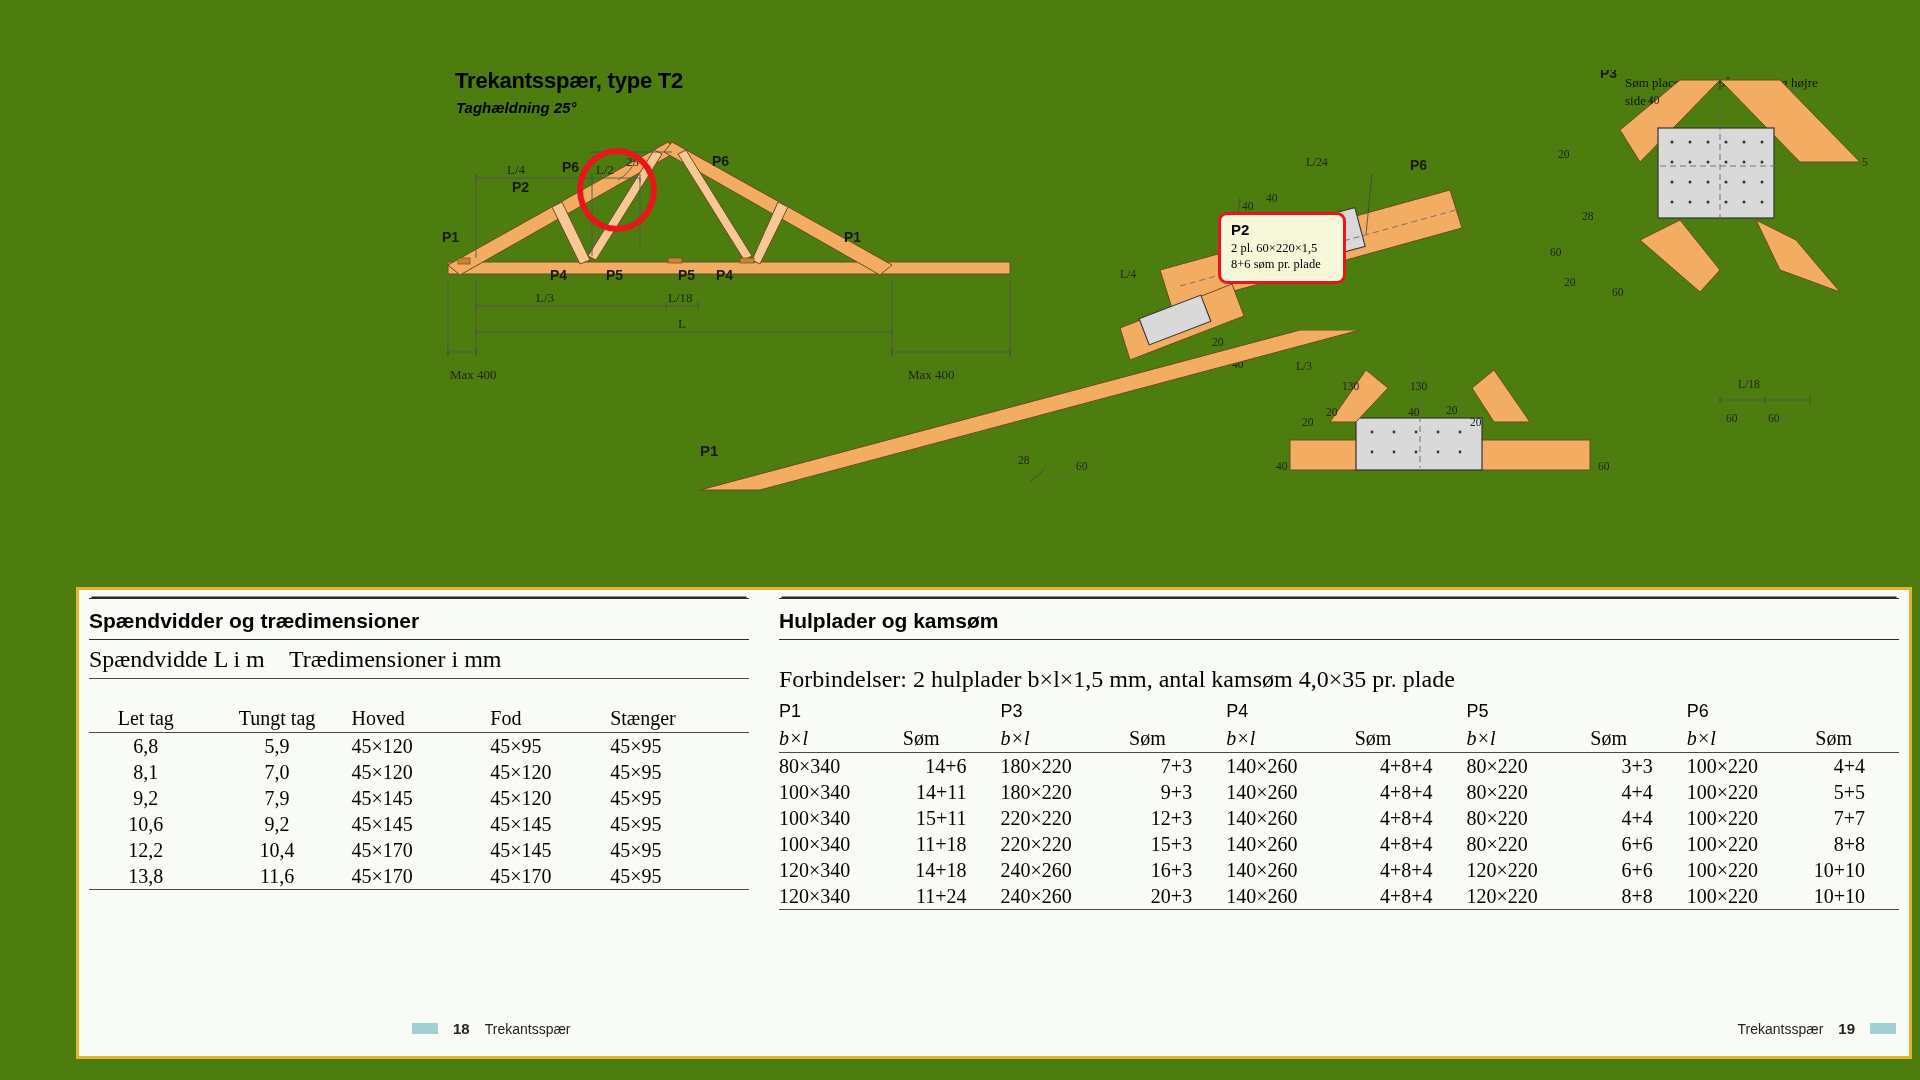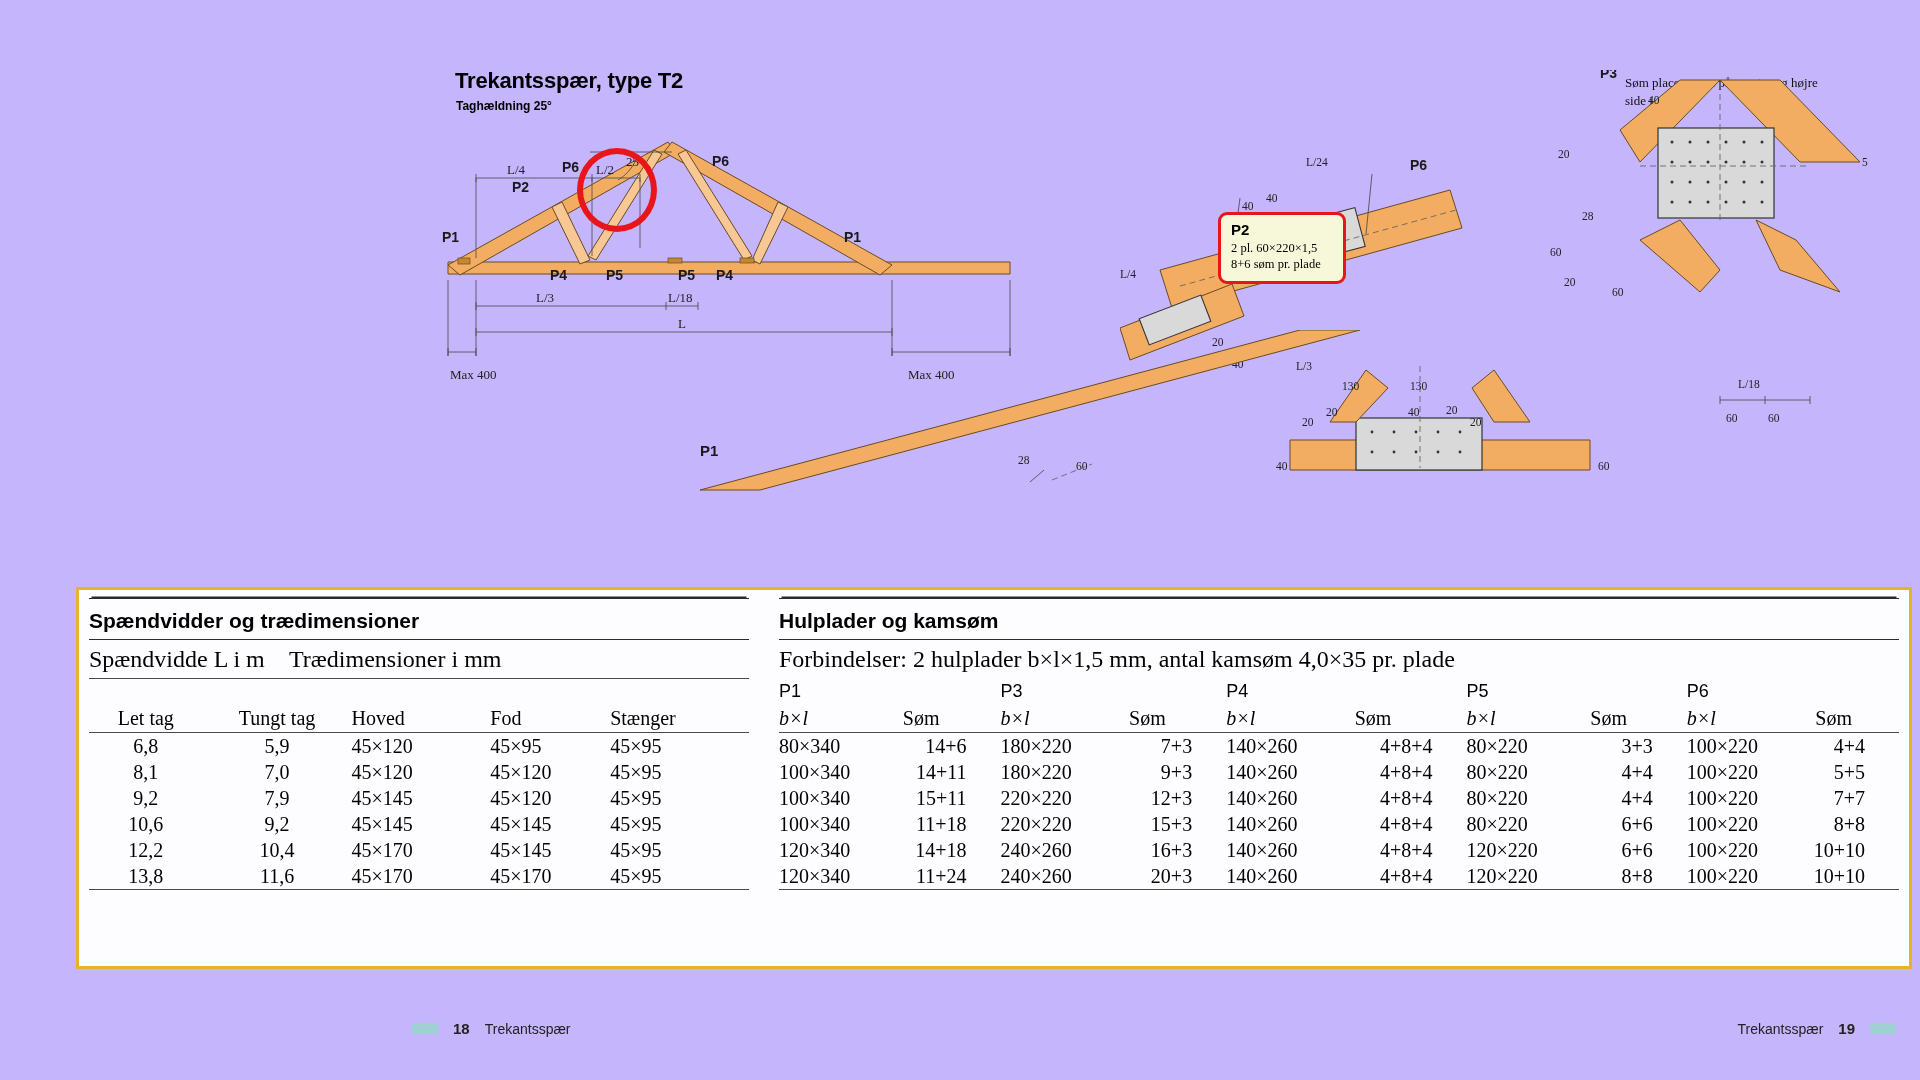--- a/index.html
+++ b/index.html
@@ -13,21 +13,21 @@
     position: relative;
     overflow: hidden;
     font-family: "Liberation Serif", serif;
     color: #000;
   }
 
   
   #page {
     position: absolute;
     inset: 0;
-    background: #c4b5fd;
+    background: #4d7c0f;
   }
 
   
   #diagram-area {
     position: absolute;
     left: 0; top: 0;
     width: 1920px;
     height: 600px;
   }
 
@@ -40,22 +40,23 @@
     font-size: 22px;
     letter-spacing: -0.2px;
     white-space: nowrap;
   }
   .diag-subtitle {
     position: absolute;
     left: 456px;
     top: 99px;
     font-family: "Liberation Sans", sans-serif;
     font-weight: bold;
-    font-size: 12px;
+    font-size: 15px;
     white-space: nowrap;
+    font-style: italic;
   }
 
   
   #truss-svg { position: absolute; left: 440px; top: 130px; }
   #detail-svg { position: absolute; left: 1120px; top: 70px; }
 
   .lbl {
     font-family: "Liberation Sans", sans-serif;
     font-weight: bold;
     font-size: 14px;
@@ -125,21 +126,21 @@
     border-radius: 50%;
     box-sizing: border-box;
   }
 
   
   #table-panel {
     position: absolute;
     left: 76px;
     top: 587px;
     width: 1836px;
-    height: 382px;
+    height: 472px;
     border: 3px solid #e8b32c;
     background: rgba(255,255,255,0.97);
     box-sizing: border-box;
   }
 
   .tbl-wrap { position: absolute; top: 0; }
   #tbl-left  { left: 10px;  width: 660px; }
   #tbl-right { left: 700px; width: 1120px; }
 
   .sect-title {
@@ -485,21 +486,21 @@
               <td class="c-hoved">45×170</td>
               <td class="c-fod">45×170</td>
               <td class="c-sten">45×95</td>
             </tr>
         </tbody>
       </table>
     </div>
 
     <div class="tbl-wrap" id="tbl-right">
       <div class="sect-title">Hulplader og kamsøm</div>
-      <div class="sub-line" style="border-bottom:none;">Forbindelser: 2 hulplader b×l×1,5 mm, antal kamsøm 4,0×35 pr. plade</div>
+      <div class="sub-line" style="border-bottom:none;margin-top:20px;">Forbindelser: 2 hulplader b×l×1,5 mm, antal kamsøm 4,0×35 pr. plade</div>
       <table class="data">
         <colgroup>
           <col style="width:120px">
             <col style="width:105px">
           <col style="width:125px">
             <col style="width:105px">
           <col style="width:125px">
             <col style="width:120px">
           <col style="width:120px">
             <col style="width:105px">

